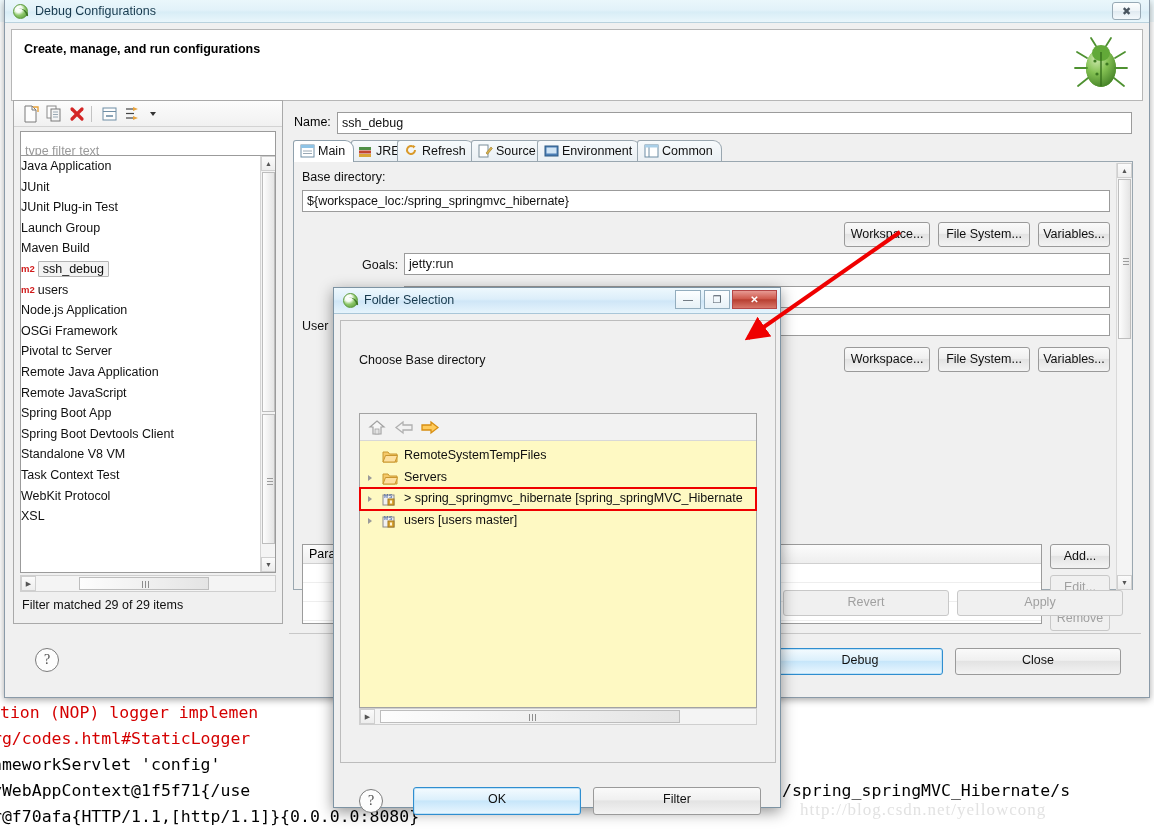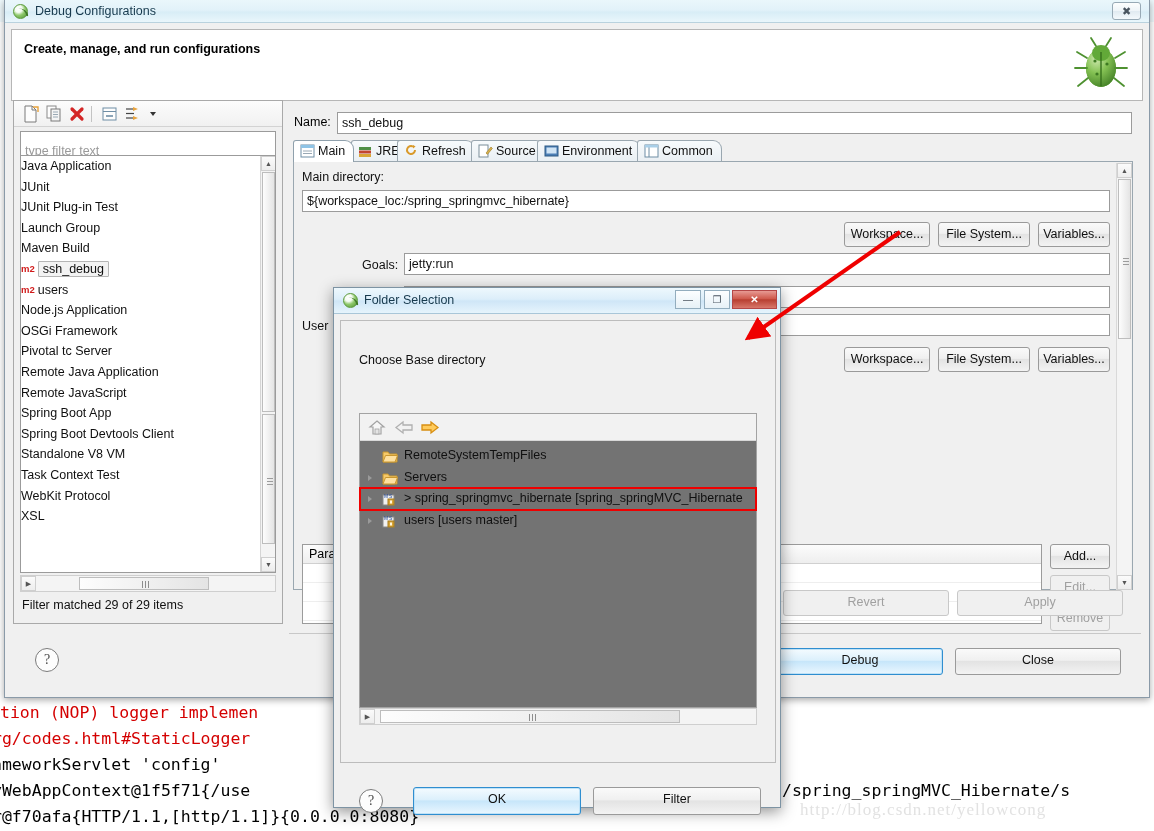--- a/index.html
+++ b/index.html
@@ -341,21 +341,21 @@
   #fd-body {
     position: absolute; left: 6px; top: 32px;
     width: 436px; height: 443px;
     background: #f0f0f0;
     border: 1px solid #bcbcbc;
   }
   #fd-prompt { position: absolute; left: 18px; top: 32px; font-size: 12.5px; color: #101010; }
   #fd-tree {
     position: absolute; left: 18px; top: 92px;
     width: 398px; height: 295px;
-    background: #737373; border: 1px solid #a3a3a3; text-align: center;
+    background: #fef9c3; border: 1px solid #a3a3a3; text-align: center;
   }
   #fd-tree-toolbar {
     height: 27px; background: #f2f2f2; border-bottom: 1px solid #d8d8d8;
     position: relative;
   }
   .tree-row {
     position: relative;
     height: 21.5px;
     line-height: 21.5px;
     font-size: 12.5px;
@@ -597,21 +597,21 @@
               <rect x="2.5" y="3.5" width="10" height="6" fill="#cfe4f5"></rect>
             </svg></span><span>Environment</span></div>
         <div class="tab" style="left: 344px;"><span class="tab-ico"><svg viewBox="0 0 15 14">
               <rect x="1" y="1" width="13" height="12" fill="#fff" stroke="#6f8ea5"></rect>
               <line x1="5" y1="1" x2="5" y2="13" stroke="#6f8ea5"></line>
               <rect x="1" y="1" width="13" height="2.5" fill="#a9cfe8"></rect>
             </svg></span><span>Common</span></div>
       </div>
 
     <div id="tab-body">
-      <span class="field-label" style="left:8px; top:8px;">Main directory:</span>
+      <span class="field-label" style="left:8px; top:8px;">Base directory:</span>
       <div class="text-field" style="left:8px; top:28px; width:808px;">${workspace_loc:/spring_springmvc_hibernate}</div>
 
       <div class="btn" style="left:550px; top:60px; width:86px;">Workspace...</div>
       <div class="btn" style="left:644px; top:60px; width:92px;">File System...</div>
       <div class="btn" style="left:744px; top:60px; width:72px;">Variables...</div>
 
       <span class="field-label" style="left:68px; top:96px;">Goals:</span>
       <div class="text-field" style="left:110px; top:91px; width:706px;">jetty:run</div>
 
       <div class="text-field" style="left:110px; top:124px; width:706px;"></div>

